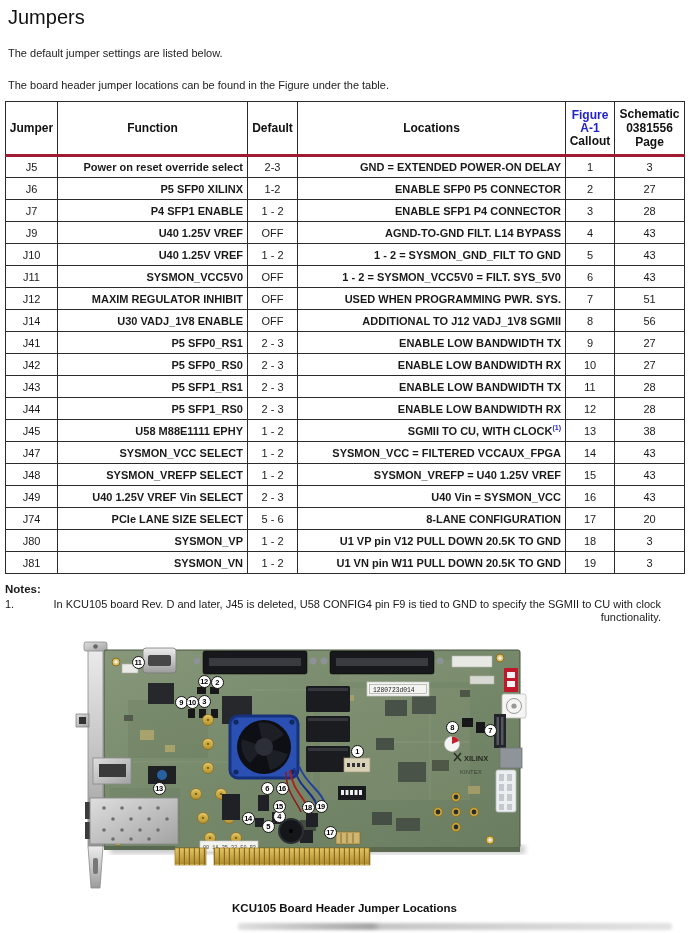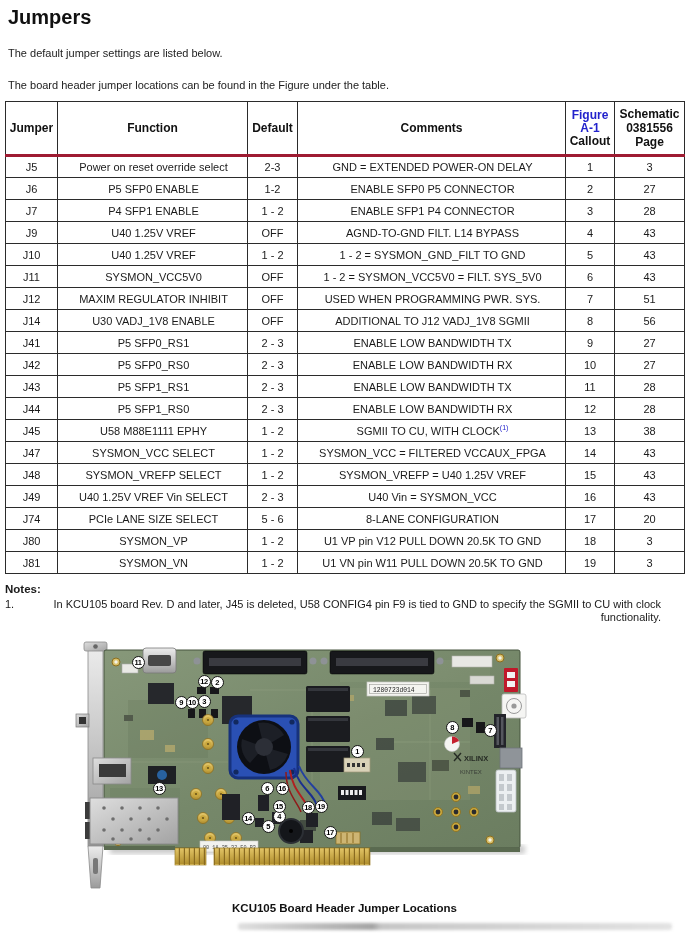--- a/index.html
+++ b/index.html
@@ -1,31 +1,31 @@
 <!DOCTYPE html>
 <html><head>
 <meta charset="utf-8">
 <style>
   html,body{margin:0;padding:0;}
   body{
     width:690px;height:933px;position:relative;background:#ffffff;
     font-family:"Liberation Sans", sans-serif;color:#1a1a1a;overflow:hidden;
   }
-  .page-title{margin:6px 12px 0 8px;font-size:20px;line-height:22px;font-weight:bold;color:#111;}
+  .page-title{margin:6px 12px 0 8px;font-size:20px;line-height:22px;font-weight:normal;color:#111;}
   .intro{margin:19px 0 0 8px;font-size:11px;line-height:13px;color:#222;}
 
   table.jumpers{border-collapse:collapse;margin:9px 0 0 5px;table-layout:fixed;width:679px;}
   table.jumpers th, table.jumpers td{border:1px solid #2b2b2b;box-sizing:border-box;}
   table.jumpers thead th{
     height:54px;font-size:12px;font-weight:bold;vertical-align:middle;
     border-bottom:3px solid #9E1B32;padding:0 1px;color:#111;background:#fff;
   }
   table.jumpers td{height:22px;font-size:11px;padding:0 4px;vertical-align:middle;background:#fff;}
   .c-jumper,.c-default,.c-callout,.c-page{text-align:center;}
-  .c-function,.c-comments{text-align:center;padding-left:6px !important;}
+  .c-function,.c-comments{text-align:right;padding-left:6px !important;font-weight:bold;}
   .blue{color:#2222CC;}
   .hdr-stack span{display:block;line-height:13px;}
   sup.noteref{font-size:7px;color:#2222CC;vertical-align:super;line-height:0;}
 
   .notes{margin:9px 0 0 5px;}
   .notes-label{font-size:11.5px;font-weight:bold;line-height:13px;}
   .note-item{display:flex;margin-top:2px;font-size:11px;line-height:13px;}
   .note-num{width:16px;flex:none;}
   .note-text{width:640px;text-align:right;}
 
@@ -60,41 +60,41 @@
       <col style="width:50px">
     <col style="width:268px">
       <col style="width:49px">
       <col style="width:70px">
   </colgroup>
   <thead>
     <tr>
       <th>Jumper</th>
       <th>Function</th>
       <th>Default</th>
-      <th>Comments</th>
+      <th>Locations</th>
       <th class="hdr-stack">
         <span class="blue">Figure A-1</span>
         <span>Callout</span>
       </th>
       <th>Schematic 0381556 Page</th>
     </tr>
   </thead>
   <tbody id="rows">
   <tr>
     <td class="c-jumper">J5</td>
     <td class="c-function">Power on reset override select</td>
     <td class="c-default">2-3</td>
     <td class="c-comments"><span class="cmt">GND = EXTENDED POWER-ON DELAY</span><sup class="noteref"></sup></td>
     <td class="c-callout">1</td>
     <td class="c-page">3</td>
   </tr>
 
   <tr>
     <td class="c-jumper">J6</td>
-    <td class="c-function">P5 SFP0 ENABLE</td>
+    <td class="c-function">P5 SFP0 XILINX</td>
     <td class="c-default">1-2</td>
     <td class="c-comments"><span class="cmt">ENABLE SFP0 P5 CONNECTOR</span><sup class="noteref"></sup></td>
     <td class="c-callout">2</td>
     <td class="c-page">27</td>
   </tr>
 
   <tr>
     <td class="c-jumper">J7</td>
     <td class="c-function">P4 SFP1 ENABLE</td>
     <td class="c-default">1 - 2</td>

